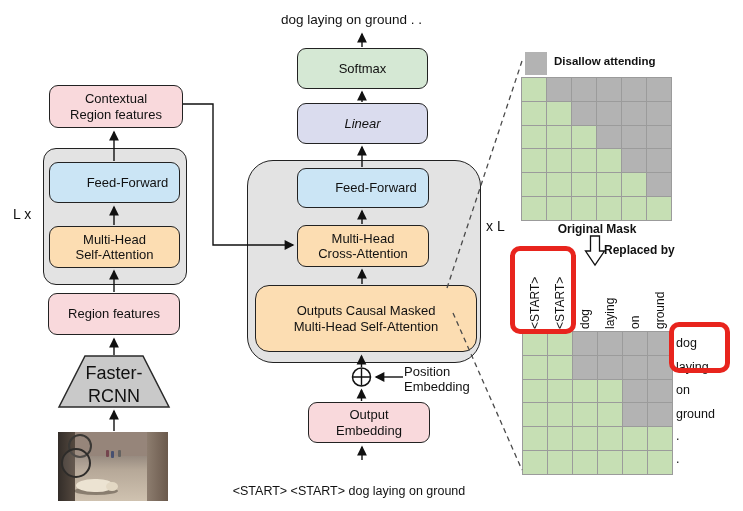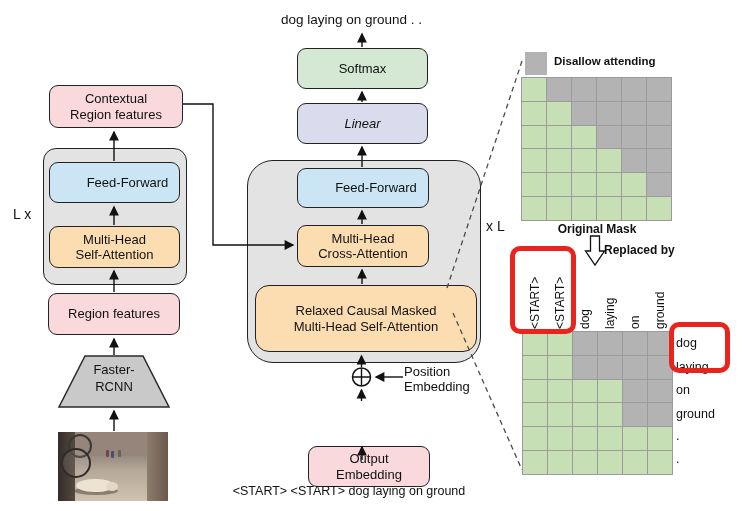--- a/index.html
+++ b/index.html
@@ -6,21 +6,21 @@
   body{font-family:"Liberation Sans",sans-serif;color:#111;}
   .stage{position:relative;width:743px;height:511px;background:#fff;overflow:hidden;}
   .box{position:absolute;border:1.5px solid #222;border-radius:9px;display:flex;align-items:center;justify-content:center;
        text-align:center;font-size:13px;line-height:1.18;white-space:pre-line;z-index:1;box-sizing:border-box;color:#111;}
   .container{position:absolute;border:1.5px solid #222;background:var(--container_gray);box-sizing:border-box;z-index:0;}
   .pink{background:var(--box_pink);} .blue{background:var(--box_blue);padding-left:26px;} .orange{background:var(--box_orange);}
   .green{background:var(--box_green);} .lavender{background:var(--box_lavender);}
   .caption{position:absolute;font-size:13.5px;white-space:nowrap;z-index:2;}
   .small-label{position:absolute;font-size:14px;z-index:2;}
   .overlay{position:absolute;left:0;top:0;z-index:3;pointer-events:none;}
-  .fr-label{position:absolute;left:58px;top:362px;width:112px;text-align:center;font-size:13px;line-height:1.3;
+  .fr-label{position:absolute;left:58px;top:362px;width:112px;text-align:center;font-size:18px;line-height:1.3;
             white-space:pre-line;z-index:4;}
   .kstep{position:absolute;left:273px;top:461px;width:171px;height:22px;border:1.5px dashed #333;box-sizing:border-box;
          display:flex;align-items:center;justify-content:center;font-size:12.5px;z-index:1;background:#fff;}
   .kstep span{text-decoration:underline;}
   .mask-grid{position:absolute;display:grid;gap:1px;background:#9b9b9b;padding:1px;z-index:1;}
   .cell{width:100%;height:100%;}
   .cell.allow{background:var(--mask_green);} .cell.block{background:var(--mask_gray);}
   .grid-title{position:absolute;text-align:center;font-size:12px;font-weight:600;z-index:2;}
   .legend-square{position:absolute;left:525px;top:52px;width:22px;height:23px;background:var(--mask_gray);z-index:1;}
   .legend-text{position:absolute;left:554px;top:55px;font-size:11.5px;font-weight:600;z-index:2;}
@@ -72,25 +72,25 @@
     <div class="dog-head"></div>
   </div>
 
   <div class="caption" style="left:281px;top:12px;">dog laying on ground . .</div>
   <div class="box green" style="left:297px;top:48px;width:131px;height:41px;">Softmax</div>
   <div class="box lavender" style="left:297px;top:103px;width:131px;height:41px;font-style:italic;">Linear</div>
   <div class="container" style="left:247px;top:160px;width:234px;height:203px;border-radius:26px;"></div>
   <div class="box blue" style="left:297px;top:168px;width:132px;height:40px;">Feed-Forward</div>
   <div class="box orange" style="left:297px;top:225px;width:132px;height:42px;">Multi-Head
 Cross-Attention</div>
-  <div class="box orange" style="left:255px;top:285px;width:222px;height:67px;border-radius:14px;">Relaxed Causal Masked
+  <div class="box orange" style="left:255px;top:285px;width:222px;height:67px;border-radius:14px;">Outputs Causal Masked
 Multi-Head Self-Attention</div>
   <div class="pos-emb">Position
 Embedding</div>
-  <div class="box pink" style="left:308px;top:402px;width:122px;height:41px;margin-top:44px;">Output
+  <div class="box pink" style="left:308px;top:402px;width:122px;height:41px;">Output
 Embedding</div>
   <div class="caption" style="left:219px;top:484px;width:260px;text-align:center;font-size:12.5px;">&lt;START&gt; &lt;START&gt; dog laying on ground</div>
   <div class="small-label" style="left:486px;top:218px;">x L</div>
 
   <div class="legend-square"></div>
   <div class="legend-text">Disallow attending</div>
 
   <div class="mask-grid" style="left:521px;top:77px;grid-template-columns:repeat(6,24px);grid-auto-rows:22.8px;">
       <div class="cell allow"></div>
       <div class="cell block"></div>

